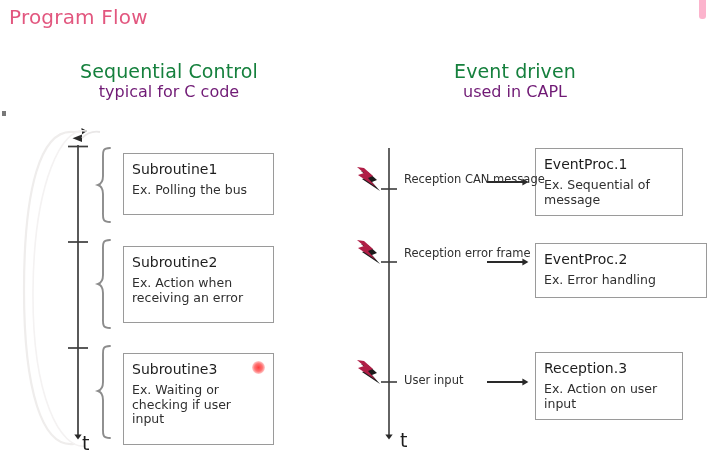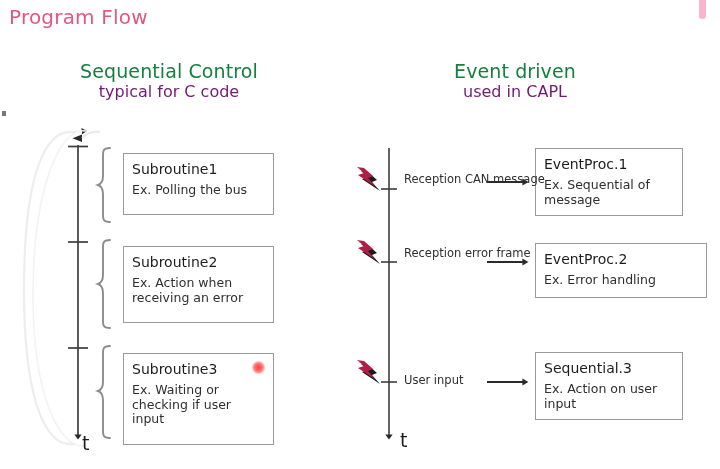--- a/index.html
+++ b/index.html
@@ -271,21 +271,21 @@
     <span class="box-title">EventProc.1</span>
     <span class="box-desc">Ex. Sequential of message</span>
   </div>
 
   <div class="flow-box" id="box-evt2">
     <span class="box-title">EventProc.2</span>
     <span class="box-desc">Ex. Error handling</span>
   </div>
 
   <div class="flow-box" id="box-evt3">
-    <span class="box-title">Sequential.3</span>
+    <span class="box-title">Reception.3</span>
     <span class="box-desc">Ex. Action on user input</span>
   </div>
 
   <div class="event-label" id="evt-label-1">Reception CAN message</div>
   <div class="event-label" id="evt-label-2">Reception error frame</div>
   <div class="event-label" id="evt-label-3">User input</div>
 
   <div class="axis-label" id="t-left">t</div>
   <div class="axis-label" id="t-right">t</div>
 

